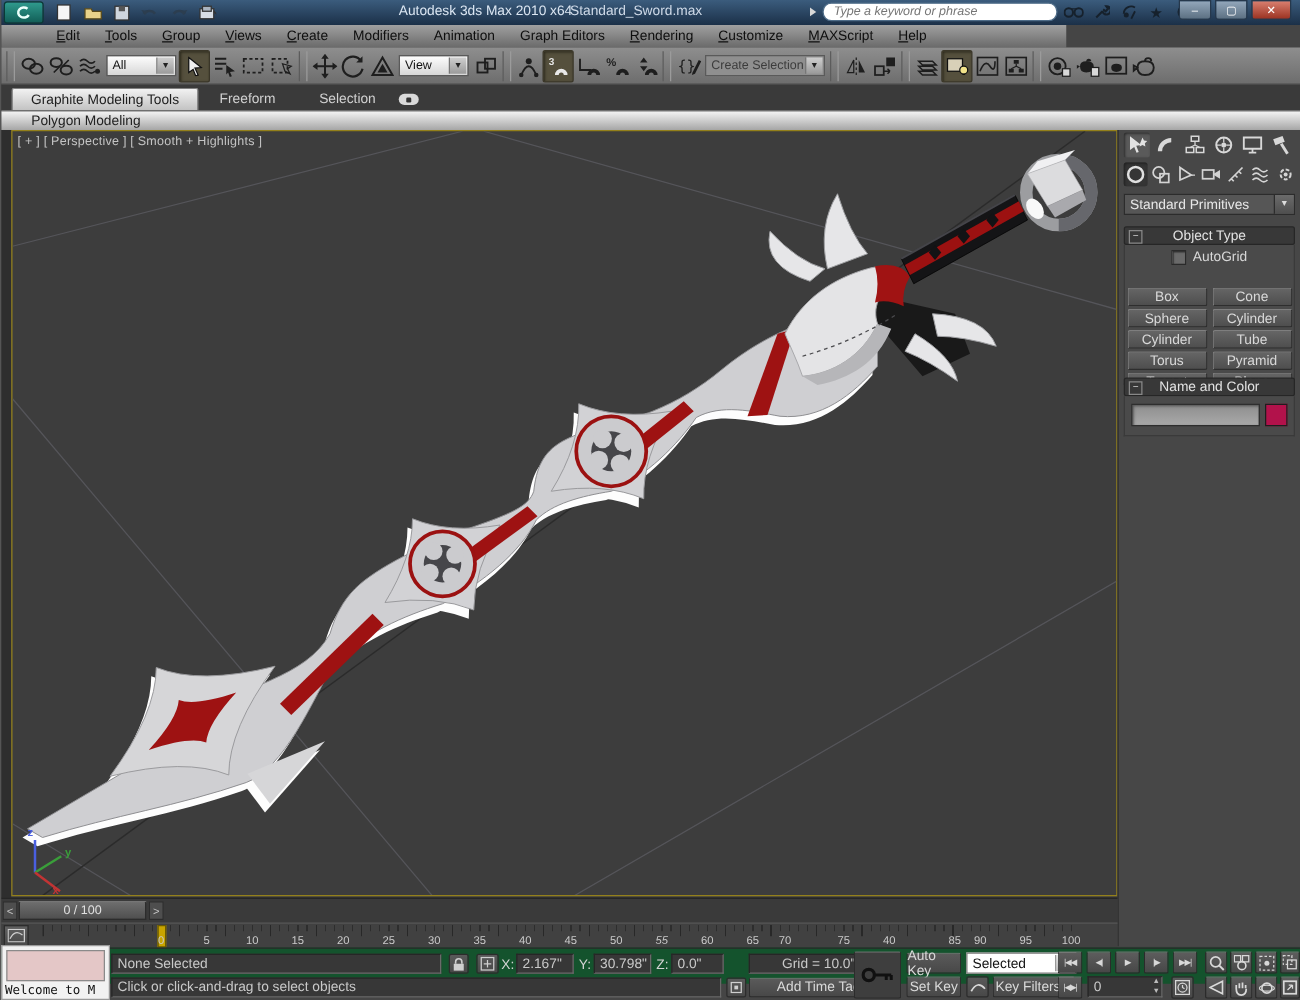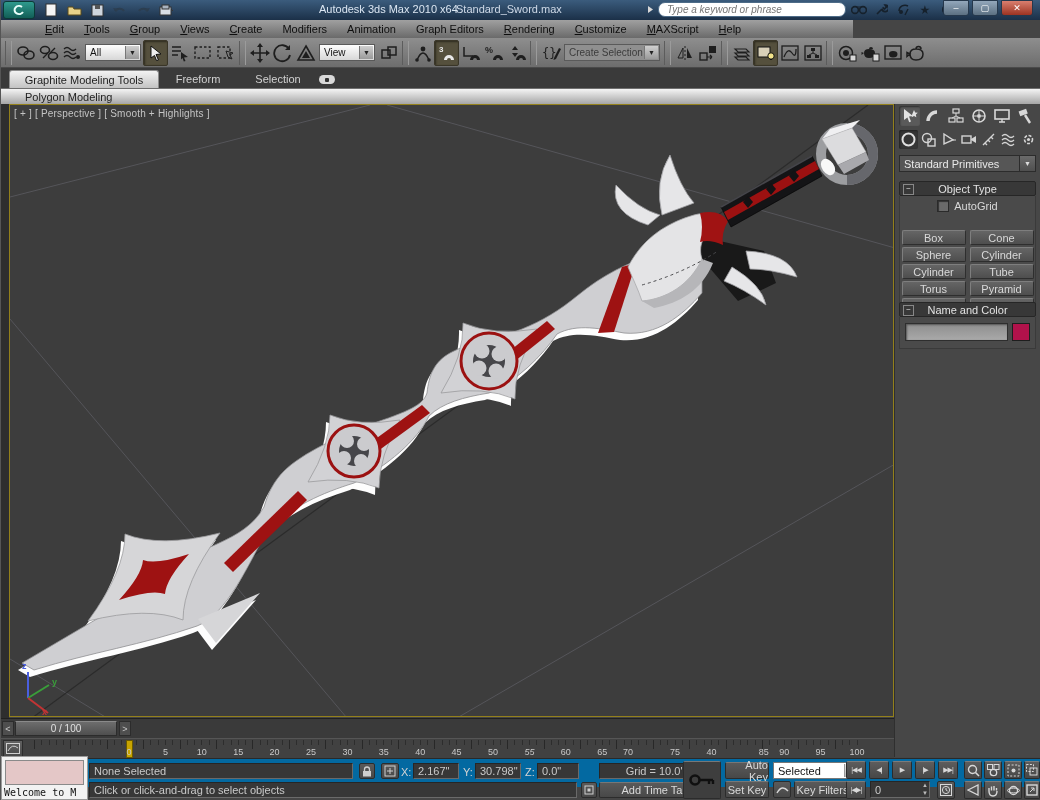--- a/index.html
+++ b/index.html
@@ -69,21 +69,21 @@
   .tlbtn{position:absolute;top:2px;width:12px;height:15px;background:#4e4e4e;border:1px solid #2c2c2c;color:#c9c9c9;font-size:9px;display:flex;align-items:center;justify-content:center;box-sizing:border-box;}
   .tlhandle{position:absolute;left:14px;top:2px;width:102px;height:15px;background:linear-gradient(#6d6d6d,#4f4f4f);border:1px solid #2c2c2c;border-top-color:#8a8a8a;color:#e0e0e0;font-size:10px;display:flex;align-items:center;justify-content:center;box-sizing:border-box;}
   .tltrack{position:absolute;left:0;top:2px;width:860px;height:15px;background:#434343;box-shadow:inset 0 1px 2px #272727;z-index:-1;}
   .ruler{position:absolute;left:0;top:738px;width:893px;height:20px;background:#414141;border-top:1px solid #555;box-sizing:border-box;}
   .rminor{position:absolute;left:33px;top:1px;width:828px;height:5px;background:repeating-linear-gradient(90deg,#2d2d2d 0 1px,transparent 1px 7.28px);}
   .rmajor{position:absolute;left:33px;top:1px;width:828px;height:9px;background:repeating-linear-gradient(90deg,#282828 0 1px,transparent 1px 36.4px);}
   .rnum{position:absolute;top:8px;transform:translateX(-50%);color:#c9c9c9;font-size:9px;}
   .marker{position:absolute;left:125px;top:1px;width:7px;height:18px;background:#c8a400;border:1px solid #6b5a00;box-sizing:border-box;}
   .mce{position:absolute;left:2px;top:1px;width:20px;height:17px;background:linear-gradient(#616161,#494949);border:1px solid #2c2c2c;display:flex;align-items:center;justify-content:center;box-sizing:border-box;}
   
-  .statusbar{position:absolute;left:0;top:758px;width:1040px;height:29px;background:#0369a1;border-top:1px solid #292929;box-sizing:border-box;text-align:right;}
+  .statusbar{position:absolute;left:0;top:758px;width:1040px;height:29px;background:#14532d;border-top:1px solid #292929;box-sizing:border-box;}
   .sunken{position:absolute;background:#373737;border:1px solid #262626;border-bottom-color:#6a6a6a;border-right-color:#6a6a6a;color:#c9c9c9;font-size:11px;display:flex;align-items:center;padding:0 4px;box-sizing:border-box;}
   .slbl{position:absolute;color:#d4d4d4;font-size:11px;}
   .sbtn{position:absolute;background:linear-gradient(#5a5a5a,#484848);border:1px solid #2c2c2c;border-top-color:#777;color:#dadada;font-size:11px;display:flex;align-items:center;justify-content:center;box-sizing:border-box;border-radius:2px;}
   .sico{position:absolute;display:flex;align-items:center;justify-content:center;background:linear-gradient(#5a5a5a,#484848);border:1px solid #2c2c2c;border-radius:2px;box-sizing:border-box;}
   .wdd{position:absolute;background:#fff;border:1px solid #777;color:#111;font-size:11px;display:flex;align-items:center;padding-left:4px;box-sizing:border-box;}
   .wdd .caret{position:absolute;right:1px;top:1px;bottom:1px;width:14px;background:linear-gradient(#e8e8e8,#b9b9b9);border-left:1px solid #999;display:flex;align-items:center;justify-content:center;font-size:7px;color:#222;}
   .tpbtn{position:absolute;top:2px;width:20px;height:18px;background:linear-gradient(#5d5d5d,#474747);border:1px solid #2b2b2b;border-top-color:#7b7b7b;color:#d8d8d8;font-size:7px;display:flex;align-items:center;justify-content:center;box-sizing:border-box;border-radius:2px;letter-spacing:-1px;}
   .navbtn{position:absolute;width:18px;height:18px;background:linear-gradient(#5d5d5d,#474747);border:1px solid #2b2b2b;border-top-color:#7b7b7b;display:flex;align-items:center;justify-content:center;box-sizing:border-box;border-radius:2px;}
   
   .welcome{position:absolute;left:0;top:756px;width:87px;height:44px;background:#f2f2f2;border:1px solid #9a9a9a;box-sizing:border-box;z-index:5;}

